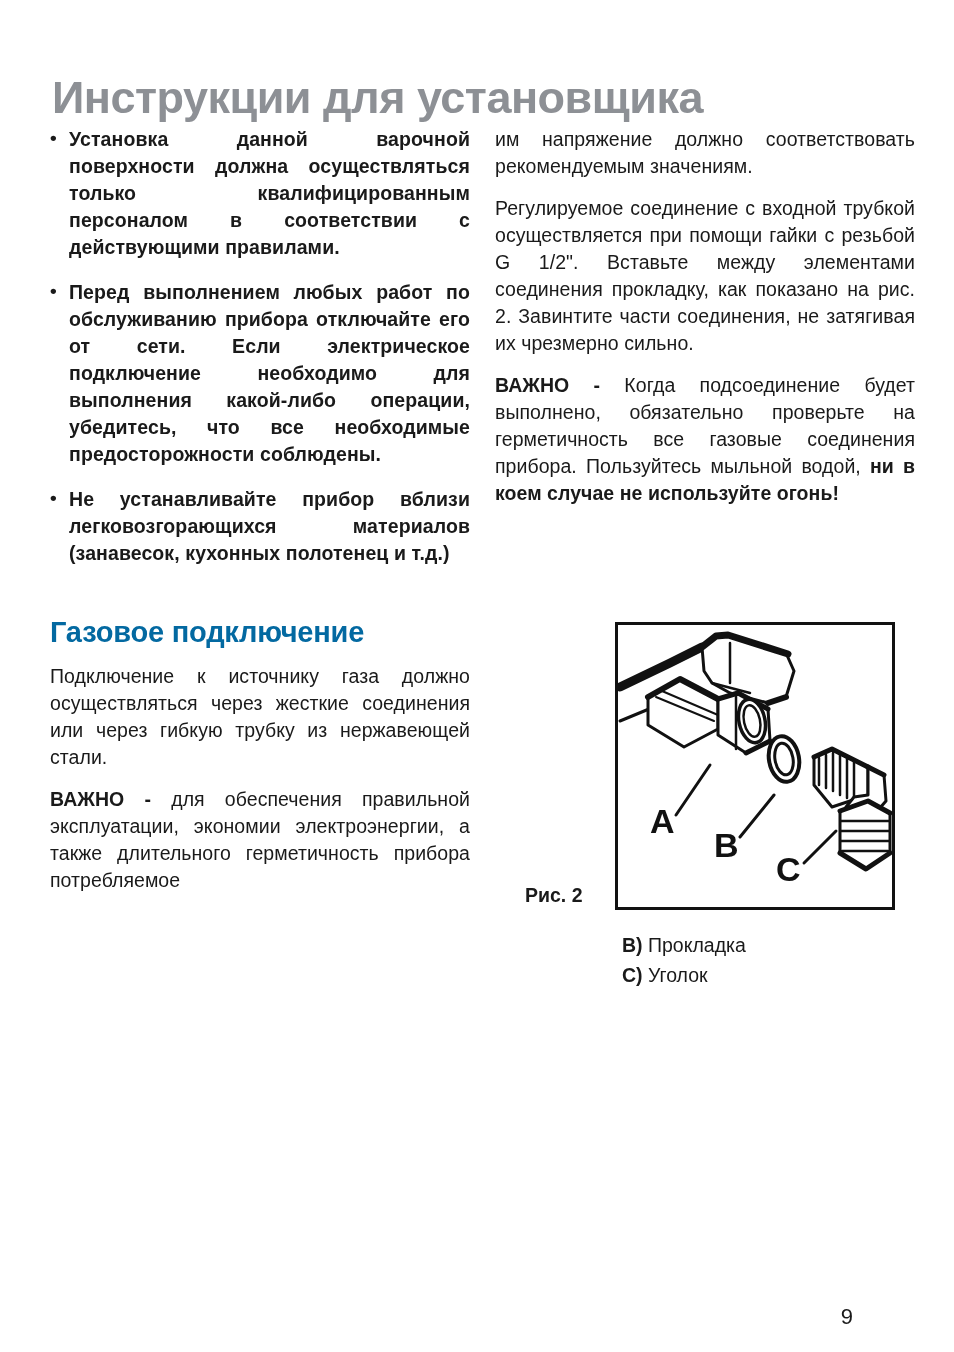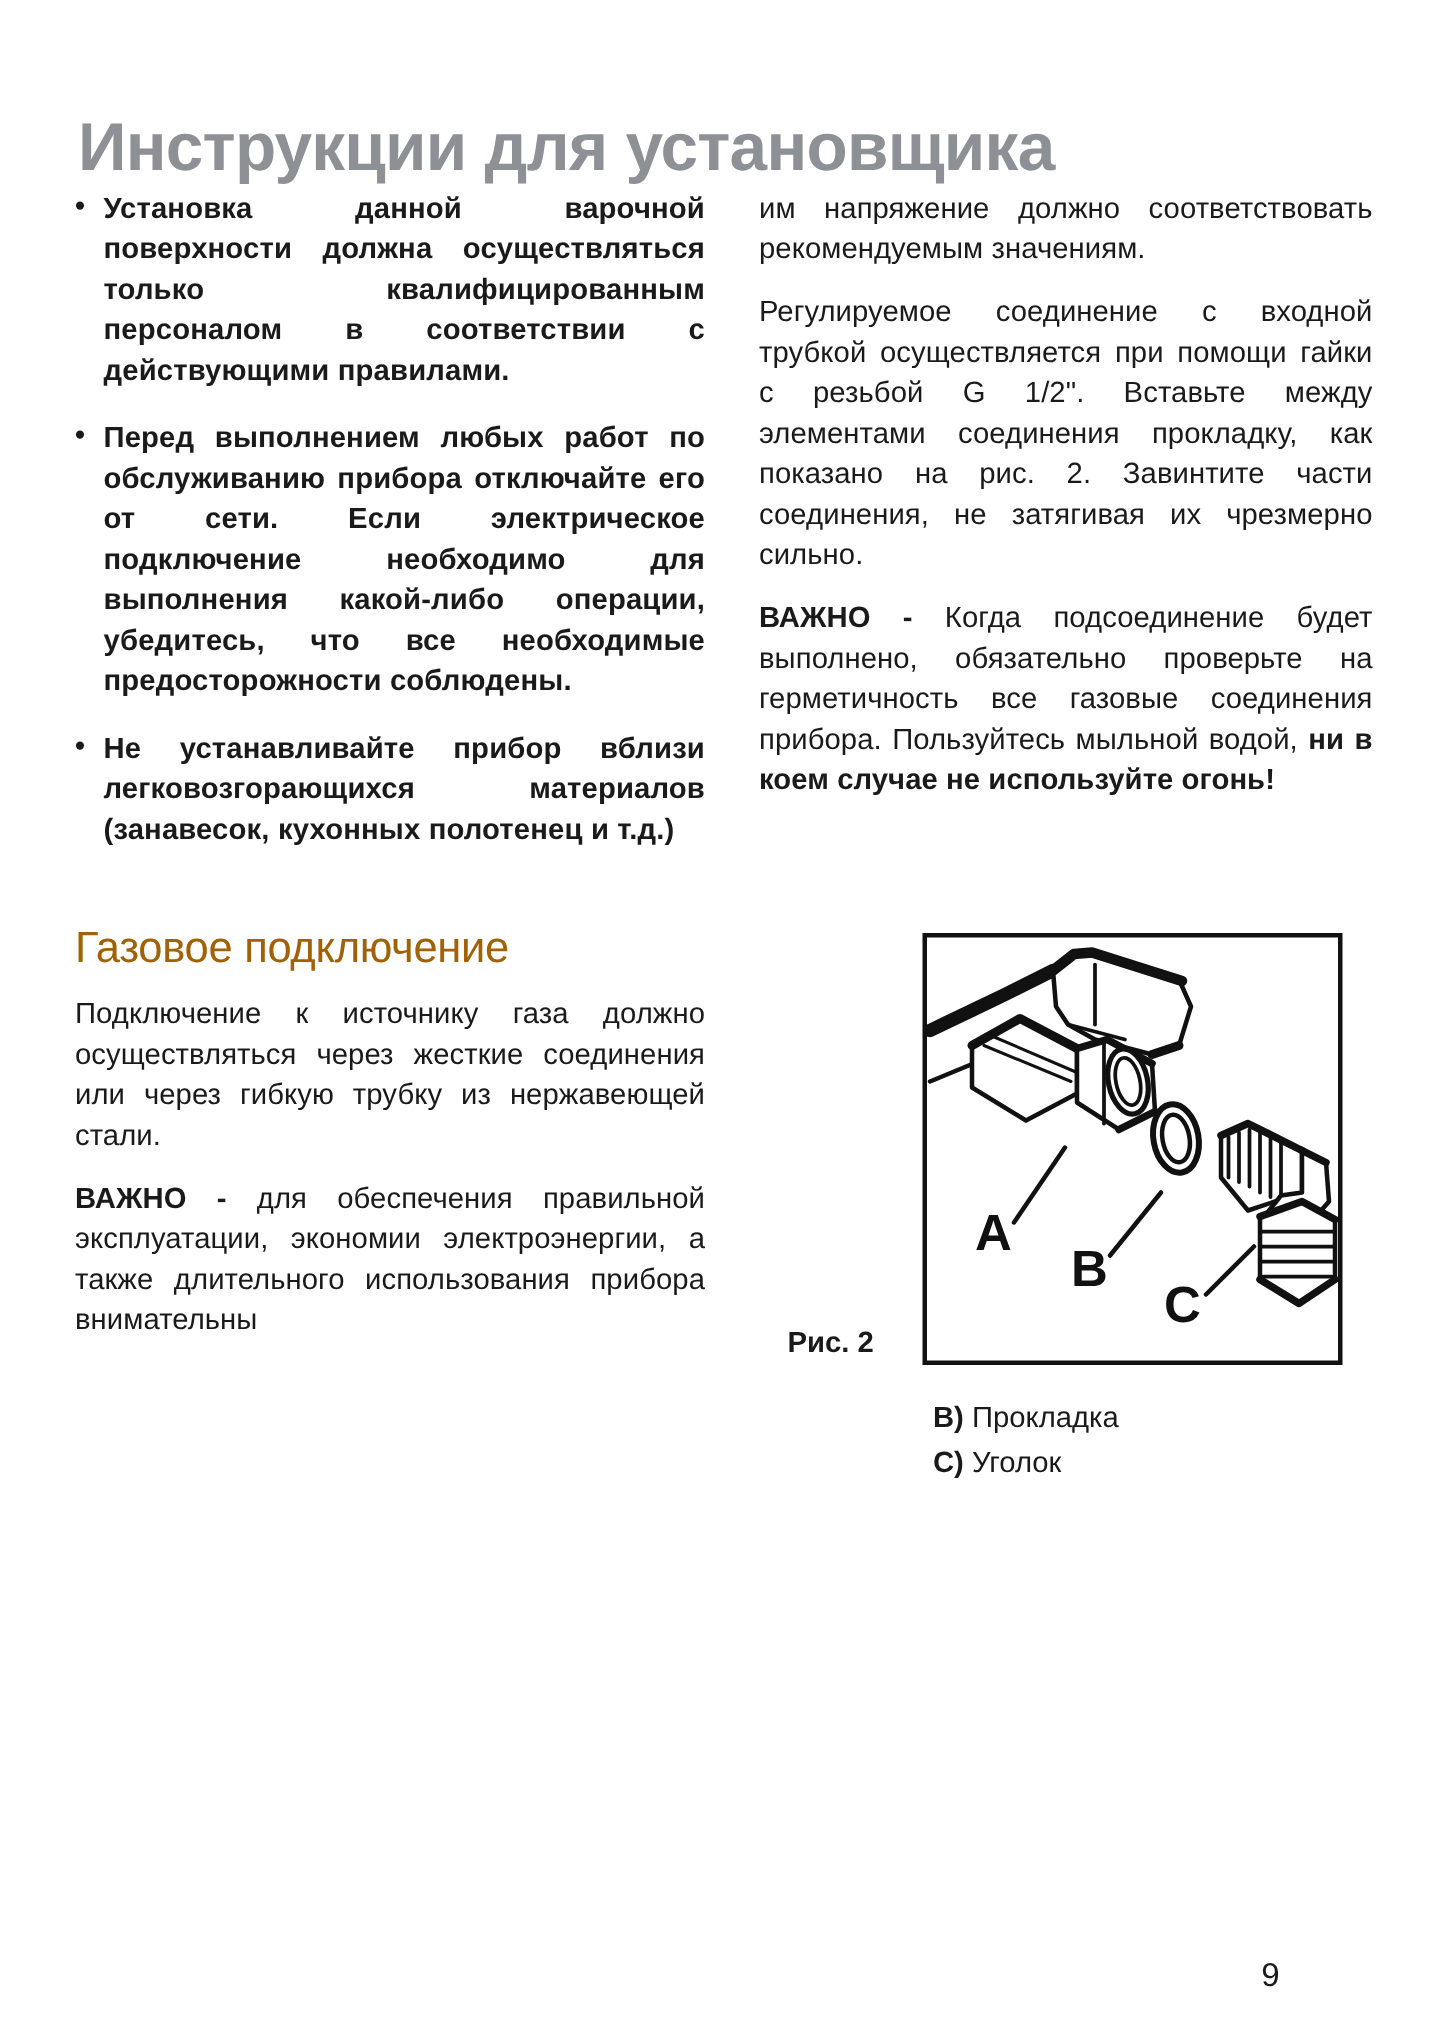--- a/index.html
+++ b/index.html
@@ -74,22 +74,22 @@
     position: absolute;
     left: 2px;
     top: -1px;
     font-size: 19px;
     line-height: 1.385;
   }
 
   
   .section-heading {
     font-size: 29px;
-    font-weight: normal;
-    color: #a16207;
+    font-weight: bold;
+    color: #0369a1;
     letter-spacing: -0.2px;
     margin: 50px 0 14px 2px;
     line-height: 1.1;
     white-space: nowrap;
   }
 
   
   p.body {
     font-size: 19.5px;
     line-height: 1.385;
@@ -98,21 +98,21 @@
     margin: 0 0 15px 2px;
     letter-spacing: 0.05px;
   }
   p.body:last-child { margin-bottom: 0; }
   .lead {
     font-weight: bold;
   }
 
   
   .col-right p.body {
-    margin-left: 11px;
+    margin-left: 0;
   }
 
   
   .figure-block {
     position: absolute;
     left: 495px;
     top: 618px;
     width: 420px;
   }
   .figure-row {
@@ -180,21 +180,21 @@
     <ul class="bullets">
       <li>Установка данной варочной поверхности должна осуществляться только квалифицированным персоналом в соответствии с действующими правилами.</li>
       <li>Перед выполнением любых работ по обслуживанию прибора отключайте его от сети. Если электрическое подключение необходимо для выполнения какой-либо операции, убедитесь, что все необходимые предосторожности соблюдены.</li>
       <li>Не устанавливайте прибор вблизи легковозгорающихся материалов (занавесок, кухонных полотенец и т.д.)</li>
     </ul>
 
     <h2 class="section-heading">Газовое подключение</h2>
 
     <p class="body">Подключение к источнику газа должно осуществляться через жесткие соединения или через гибкую трубку  из нержавеющей стали.</p>
 
-    <p class="body"><span class="lead">ВАЖНО -</span><span> для обеспечения правильной эксплуатации, экономии электроэнергии, а также длительного использования прибора внимательны</span></p>
+    <p class="body"><span class="lead">ВАЖНО -</span><span> для обеспечения правильной эксплуатации, экономии электроэнергии, а также длительного герметичность прибора потребляемое</span></p>
 
   </div>
 
   <div class="col col-right">
 
     <p class="body">им напряжение должно соответствовать рекомендуемым значениям.</p>
     <p class="body">Регулируемое соединение с входной трубкой осуществляется при помощи гайки с резьбой G 1/2". Вставьте между элементами соединения прокладку, как показано на рис. 2. Завинтите части соединения, не затягивая их чрезмерно сильно.</p>
 
     <p class="body"><span class="lead">ВАЖНО - </span><span>Когда подсоединение будет выполнено,  обязательно проверьте на герметичность все газовые соединения прибора. Пользуйтесь мыльной водой, </span><span class="lead">ни в коем случае не используйте огонь!</span></p>
 

